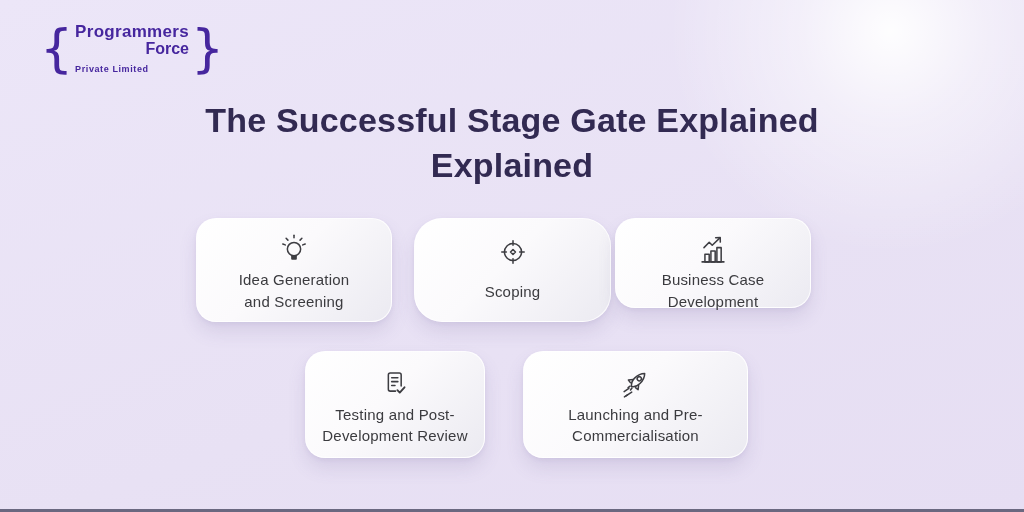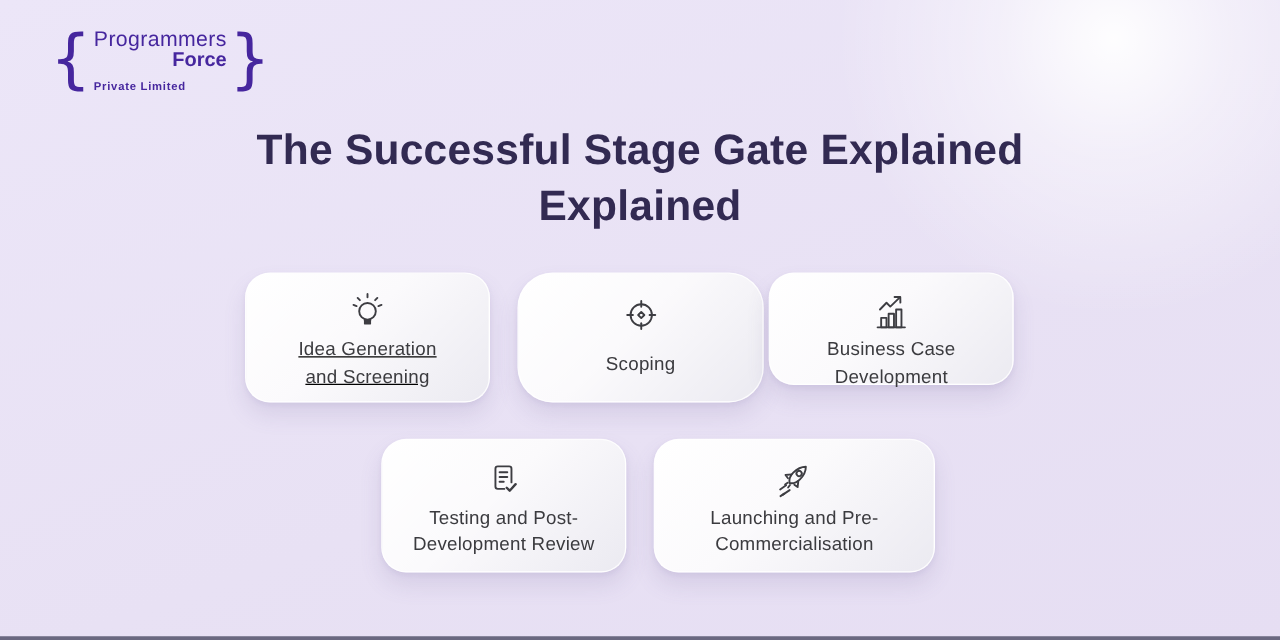--- a/index.html
+++ b/index.html
@@ -7,21 +7,21 @@
   #canvas{
     position:relative;width:1024px;height:512px;overflow:hidden;
     background:
       radial-gradient(circle at 87% 6%, rgba(255,255,255,.95) 0%, rgba(255,255,255,.45) 9%, rgba(255,255,255,0) 22%),
       linear-gradient(160deg,#ece6f8 0%,#e8e1f4 60%,#e6def3 100%);
   }
   
   .logo{position:absolute;left:40px;top:22px;display:flex;align-items:center;color:#46269e;}
   .logo .brace{font-size:52px;font-weight:400;line-height:52px;font-family:"DejaVu Sans",sans-serif;}
   .logo .stack{display:flex;flex-direction:column;margin:0 2px;}
-  .logo .l1{font-size:17px;font-weight:400;letter-spacing:.3px;}
+  .logo .l1{font-size:17px;font-weight:700;letter-spacing:.3px;}
   .logo .l2{font-size:16px;font-weight:700;text-align:right;margin-top:-2px;}
   .logo .l3{font-size:9px;font-weight:700;letter-spacing:.6px;margin-top:6px;}
   
   .title{
     position:absolute;left:0;top:98px;width:1024px;text-align:center;
     font-size:34px;line-height:1.32;font-weight:700;color:#322a52;
     white-space:pre-line;letter-spacing:.2px;
   }
   
   .card{
@@ -31,24 +31,24 @@
     box-shadow:0 10px 18px rgba(104,90,150,.14), 0 2px 4px rgba(104,90,150,.08);
     display:flex;flex-direction:column;align-items:center;
     padding:12px 10px 10px 10px;
   }
   .card-icon{height:42px;display:flex;align-items:center;justify-content:center;}
   .card-label{
     flex:1;display:flex;align-items:center;justify-content:center;text-align:center;
     font-size:15px;line-height:1.45;color:#3b3b3f;font-weight:500;
     white-space:pre-line;letter-spacing:.2px;
   }
-  .c1{left:196px;top:218px;width:196px;height:104px;text-decoration:underline;}
+  .c1{left:196px;top:218px;width:196px;height:104px;}
   .c2{left:414px;top:218px;width:197px;height:104px;border-radius:28px;}
   .c3{left:615px;top:218px;width:196px;height:90px;}
-  .c4{left:305px;top:351px;width:196px;height:107px;}
+  .c4{left:305px;top:351px;width:180px;height:107px;}
   .c5{left:523px;top:351px;width:225px;height:107px;}
   .bottom-bar{position:absolute;left:0;bottom:0;width:1024px;height:3px;background:#6a6880;}
   svg{display:block;}
 </style>
 </head>
 <body>
 
 <div id="canvas">
 
   <div class="logo">

